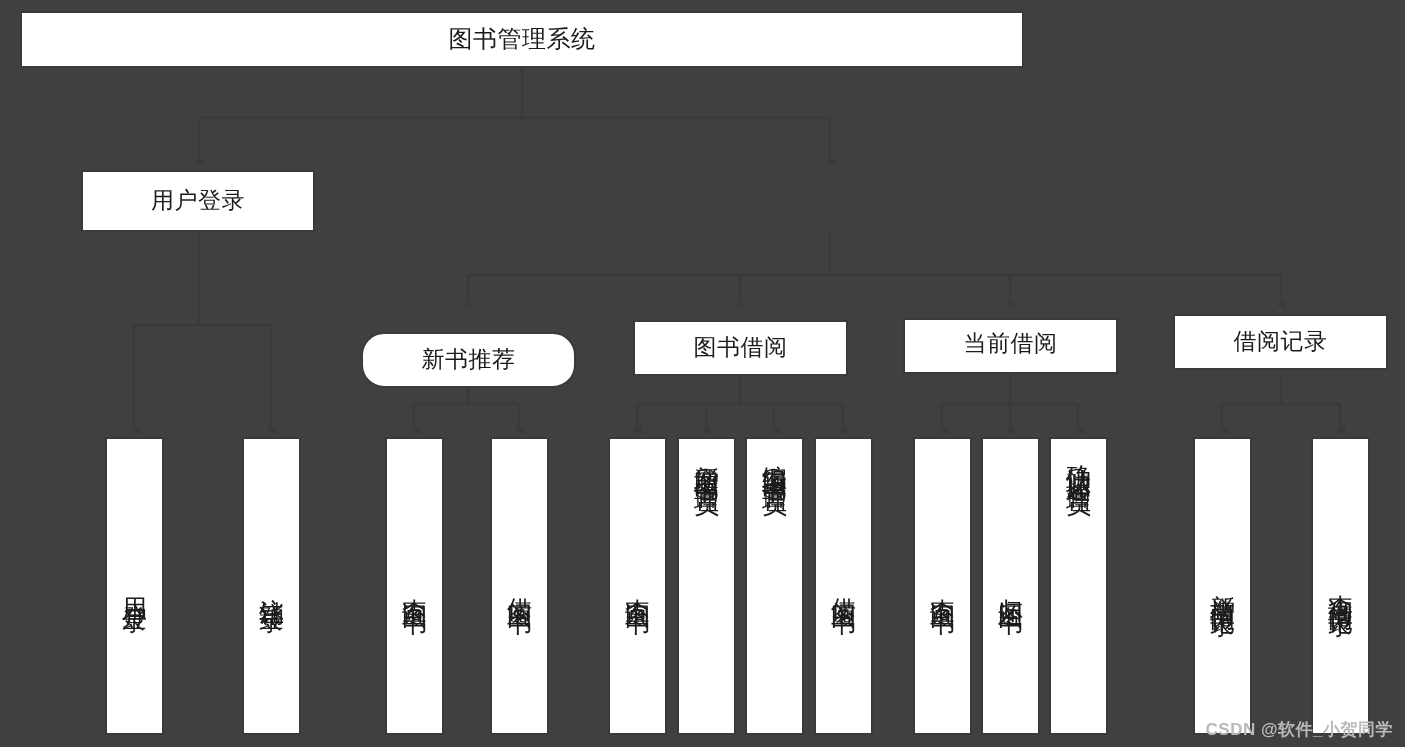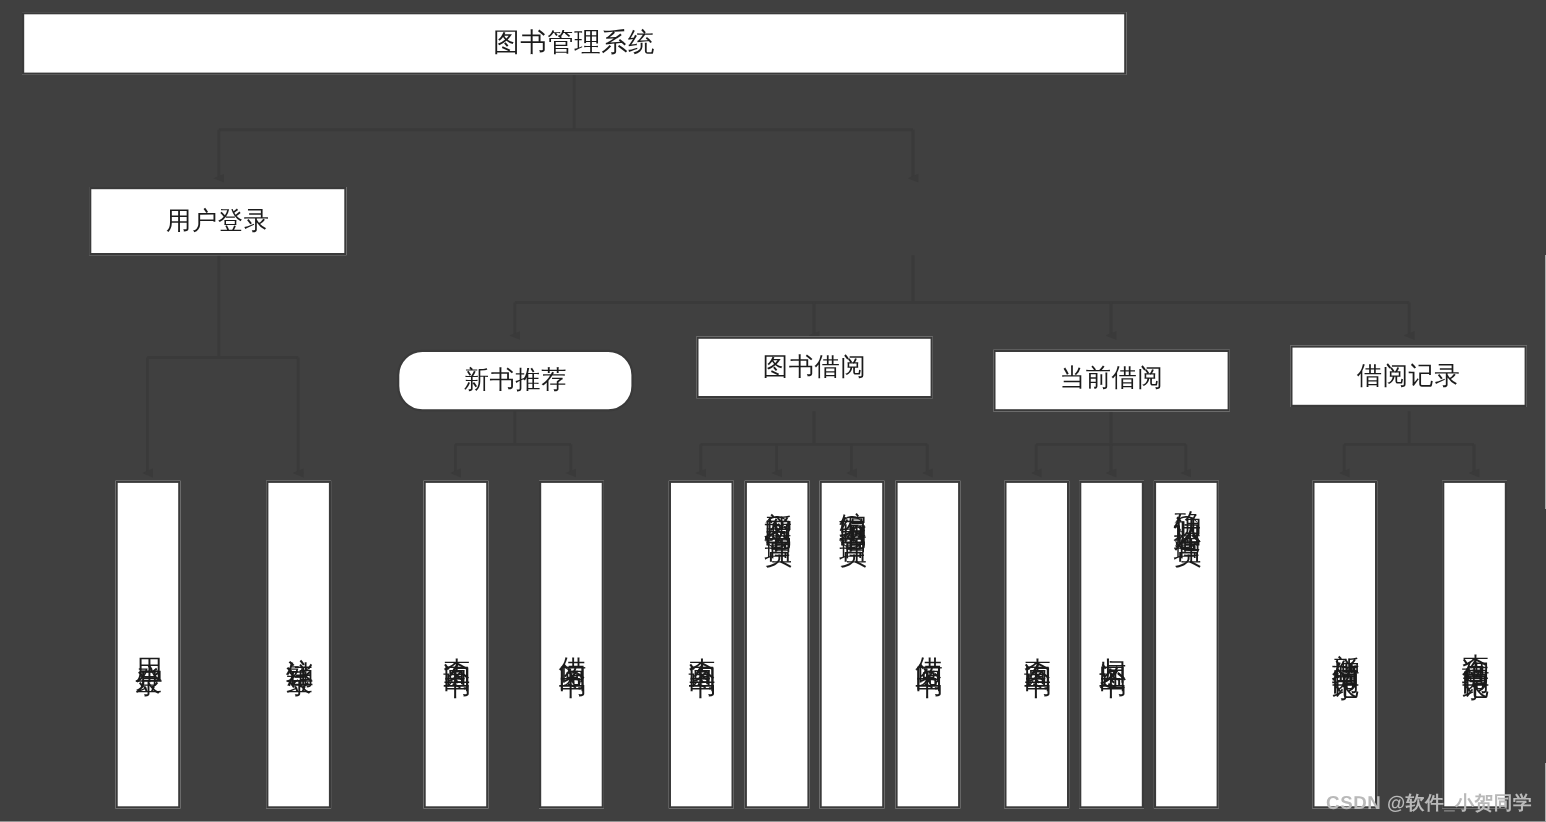--- a/index.html
+++ b/index.html
@@ -143,25 +143,25 @@
 
   <div class="node root" style="left:20px; top:11px; width:1004px; height:57px;">
     <span class="lbl">图书管理系统</span>
   </div>
 
   <div class="node h2" style="left:81px; top:170px; width:234px; height:62px;">
     <span class="lbl">用户登录</span>
   </div>
 
 
-  <div class="node h3" style="left:361px; top:318px; width:215px; height:56px;border-radius:23px;">
+  <div class="node h3" style="left:361px; top:332px; width:215px; height:56px;border-radius:23px;">
     <span class="lbl">新书推荐</span>
   </div>
 
-  <div class="node h3" style="left:633px; top:306px; width:215px; height:56px;">
+  <div class="node h3" style="left:633px; top:320px; width:215px; height:56px;">
     <span class="lbl">图书借阅</span>
   </div>
 
   <div class="node h3" style="left:903px; top:318px; width:215px; height:56px;font-family:Liberation Mono, monospace;">
     <span class="lbl">当前借阅</span>
   </div>
 
   <div class="node h3" style="left:1173px; top:314px; width:215px; height:56px;">
     <span class="lbl">借阅记录</span>
   </div>

